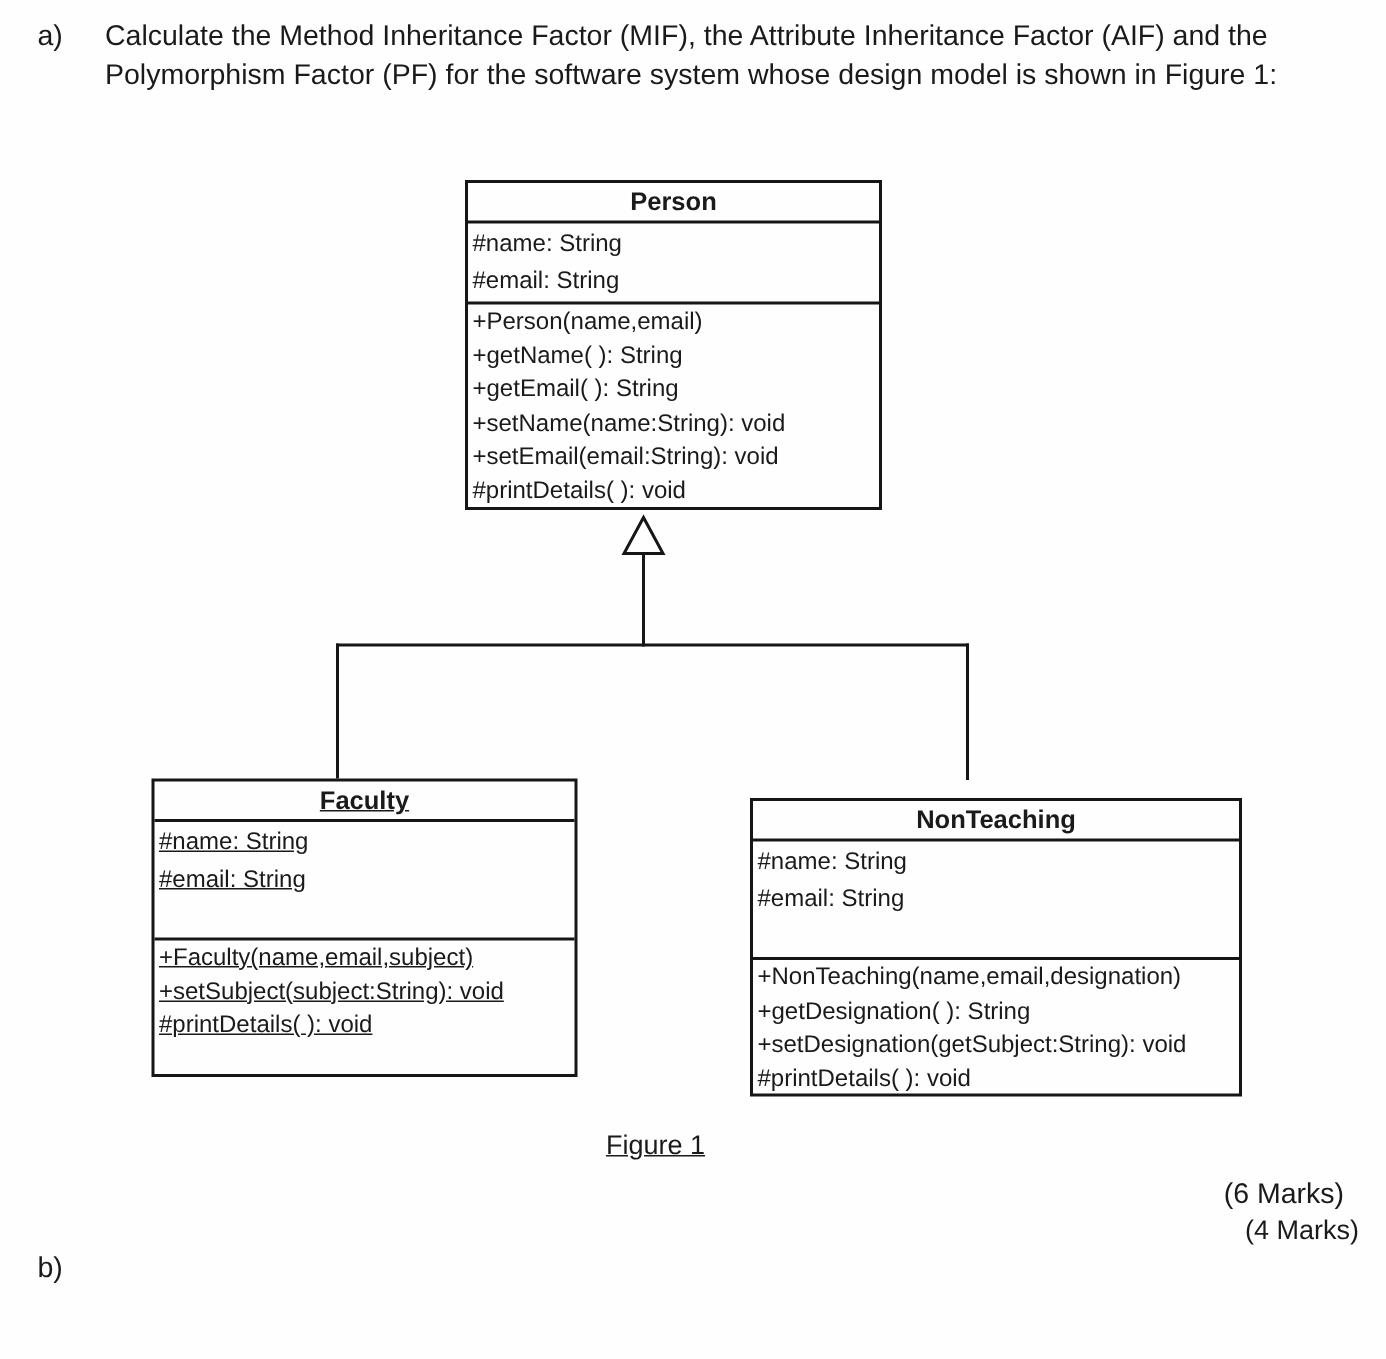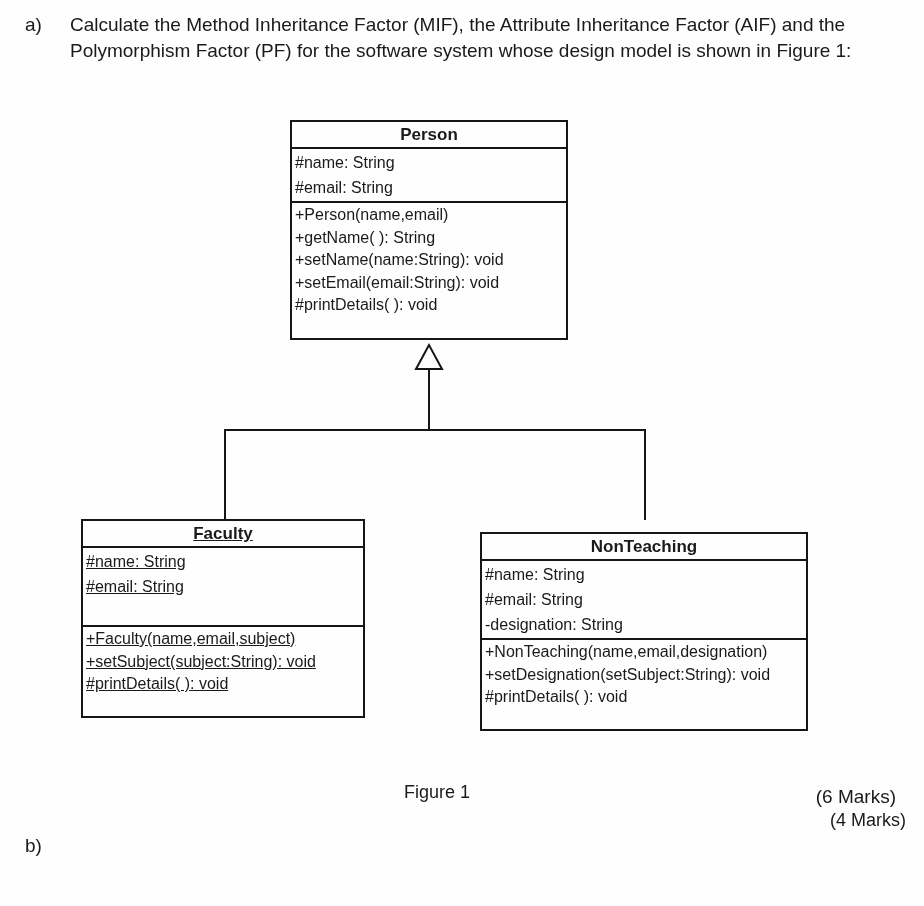--- a/index.html
+++ b/index.html
@@ -49,41 +49,43 @@
     position: absolute;
     top: 786px;
     right: 28px;
     font-size: 19px;
     text-align: center;
   }
 
   
   #figure-caption {
     position: absolute;
-    top: 782px;
+    top: 753px;
     left: 0;
     width: 874px;
     text-align: center;
     font-size: 18px;
+    text-decoration: underline;
   }
 
   
   #connector-svg {
     position: absolute;
     left: 0;
     top: 0;
     pointer-events: none;
   }
   .uml-class {
     position: absolute;
     box-sizing: border-box;
     border: 2px solid #161616;
     background: #fefefe;
     display: flex;
     flex-direction: column;
+    margin-left: 20px;
   }
   .uml-title {
     box-sizing: border-box;
     border-bottom: 2px solid #161616;
     text-align: center;
     font-weight: bold;
     font-size: 17px;
     line-height: 25px;
     height: 27px;
     flex: 0 0 auto;
@@ -127,20 +129,21 @@
 
   <div class="uml-class" id="class-person">
     <div class="uml-title">Person</div>
     <div class="uml-compartment uml-attrs">
       <div class="uml-line">#name: String</div>
       <div class="uml-line">#email: String</div>
     </div>
     <div class="uml-compartment uml-methods">
       <div class="uml-line">+Person(name,email)</div>
       <div class="uml-line">+getName( ): String</div>
+      <div class="uml-line">+getEmail( ): String</div>
       <div class="uml-line">+setName(name:String): void</div>
       <div class="uml-line">+setEmail(email:String): void</div>
       <div class="uml-line">#printDetails( ): void</div>
     </div>
   </div>
 
   <div class="uml-class" id="class-faculty">
     <div class="uml-title">Faculty</div>
     <div class="uml-compartment uml-attrs child-attrs">
       <div class="uml-line">#name: String</div>
@@ -151,25 +154,25 @@
       <div class="uml-line">+setSubject(subject:String): void</div>
       <div class="uml-line">#printDetails( ): void</div>
     </div>
   </div>
 
   <div class="uml-class" id="class-nonteaching">
     <div class="uml-title">NonTeaching</div>
     <div class="uml-compartment uml-attrs child-attrs">
       <div class="uml-line">#name: String</div>
       <div class="uml-line">#email: String</div>
-      <div class="uml-line">-designation: String</div>
     </div>
     <div class="uml-compartment uml-methods">
       <div class="uml-line">+NonTeaching(name,email,designation)</div>
-      <div class="uml-line">+setDesignation(setSubject:String): void</div>
+      <div class="uml-line">+getDesignation( ): String</div>
+      <div class="uml-line">+setDesignation(getSubject:String): void</div>
       <div class="uml-line">#printDetails( ): void</div>
     </div>
   </div>
 
   <div id="figure-caption">Figure 1</div>
   <div id="marks-a">(6 Marks)</div>
 
   <div class="q-row" id="question-b">
     <span class="q-label">b)</span>
     <div class="q-text">

